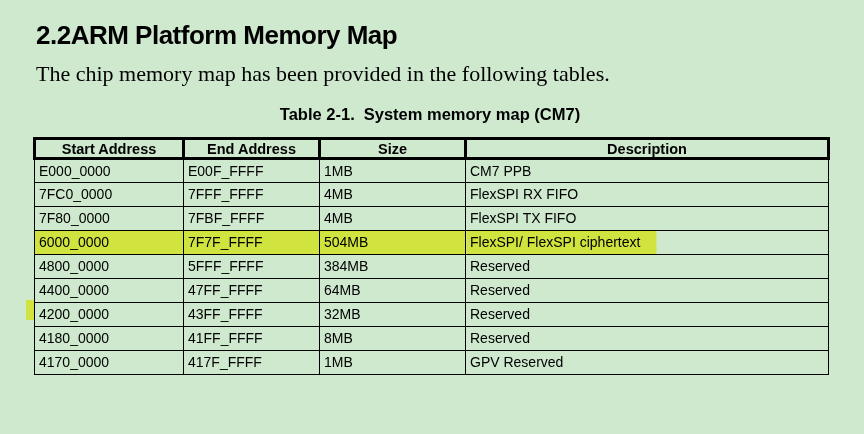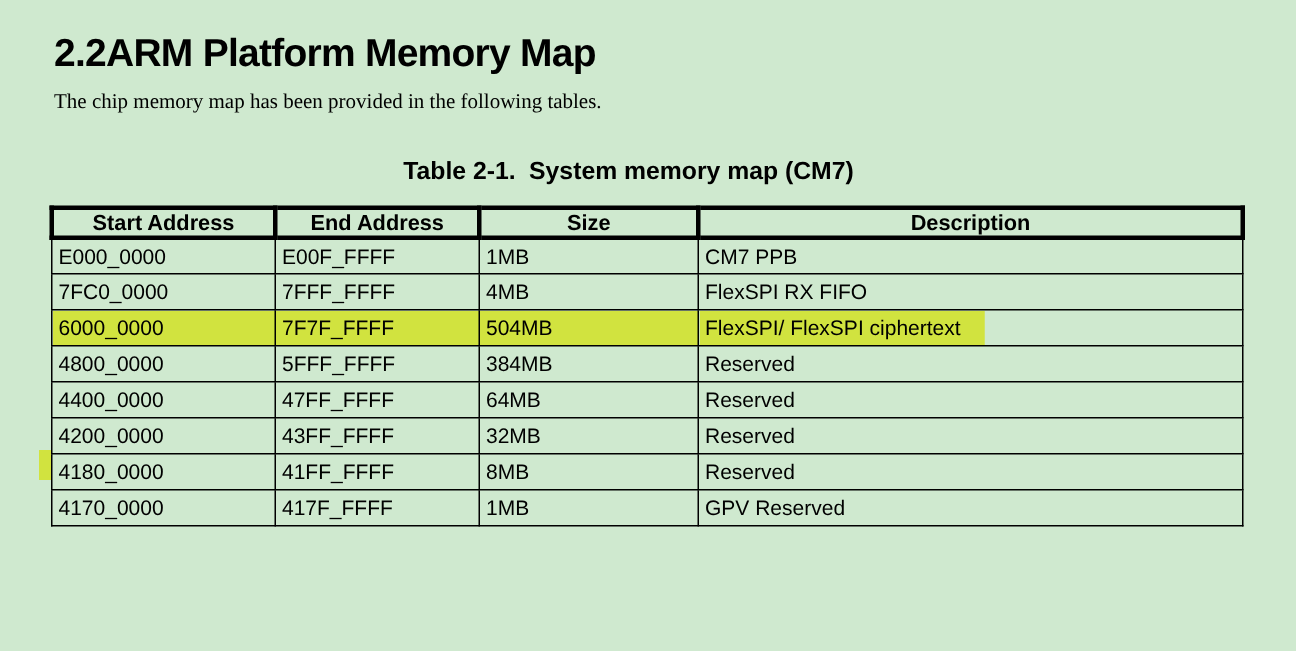--- a/index.html
+++ b/index.html
@@ -21,26 +21,26 @@
     font-weight: bold;
     letter-spacing: -0.5px;
     white-space: nowrap;
   }
   .heading .num { }
   .intro {
     position: absolute;
     left: 36px;
     top: 61px;
     font-family: "Liberation Serif", serif;
-    font-size: 14px;
+    font-size: 22px;
     white-space: nowrap;
   }
   .caption {
     position: absolute;
-    left: 22px;
+    left: 33px;
     top: 105px;
     width: 794px;
     text-align: center;
     font-size: 16.5px;
     font-weight: bold;
     white-space: nowrap;
   }
   .caption .cap-label { margin-right: 9px; }
   table.memmap {
     position: absolute;
@@ -119,20 +119,26 @@
     <td>E00F_FFFF</td>
     <td>1MB</td>
     <td>CM7 PPB</td>
   </tr>
       <tr class="datarow">
     <td>7FC0_0000</td>
     <td>7FFF_FFFF</td>
     <td>4MB</td>
     <td>FlexSPI RX FIFO</td>
   </tr>
+      <tr class="datarow">
+    <td>7F80_0000</td>
+    <td>7FBF_FFFF</td>
+    <td>4MB</td>
+    <td>FlexSPI TX FIFO</td>
+  </tr>
       <tr class="datarow hl-row">
     <td>6000_0000</td>
     <td>7F7F_FFFF</td>
     <td>504MB</td>
     <td>FlexSPI/ FlexSPI ciphertext</td>
   </tr>
       <tr class="datarow">
     <td>4800_0000</td>
     <td>5FFF_FFFF</td>
     <td>384MB</td>

